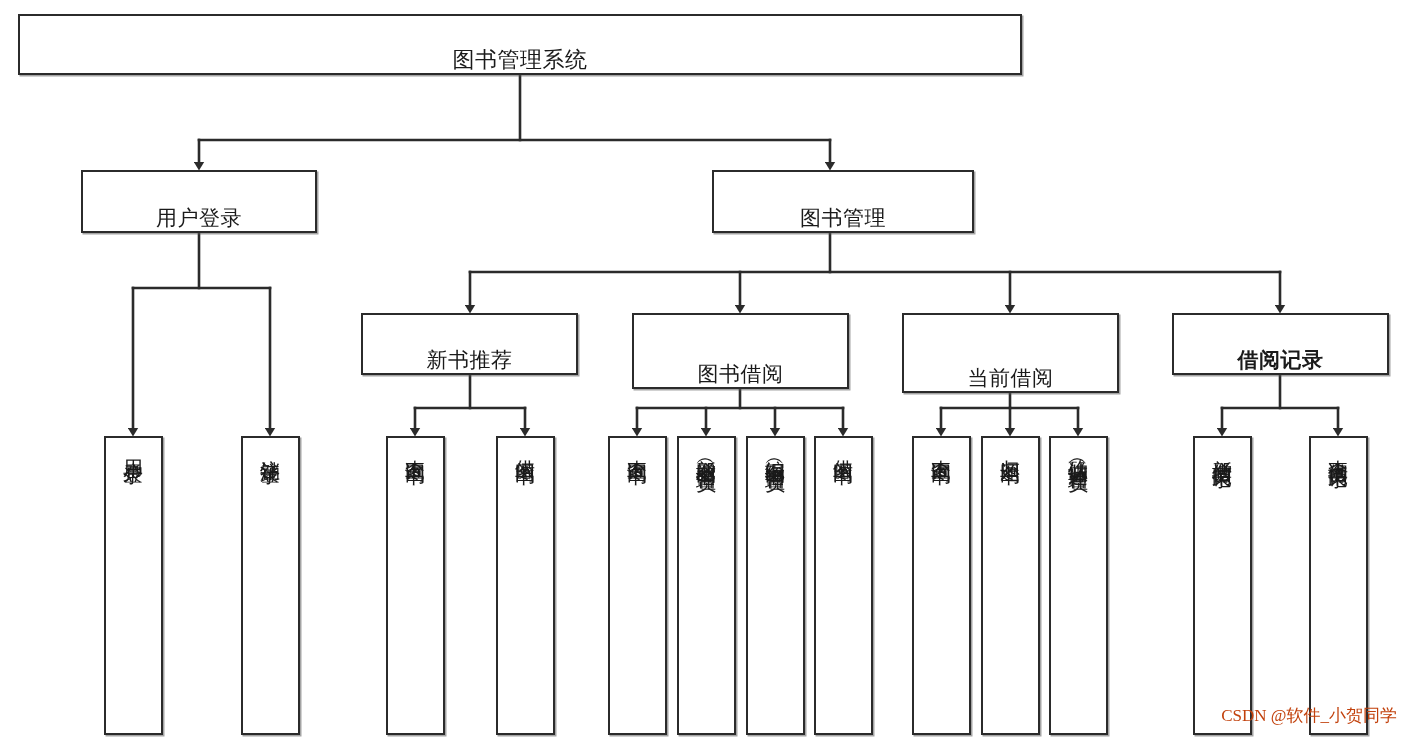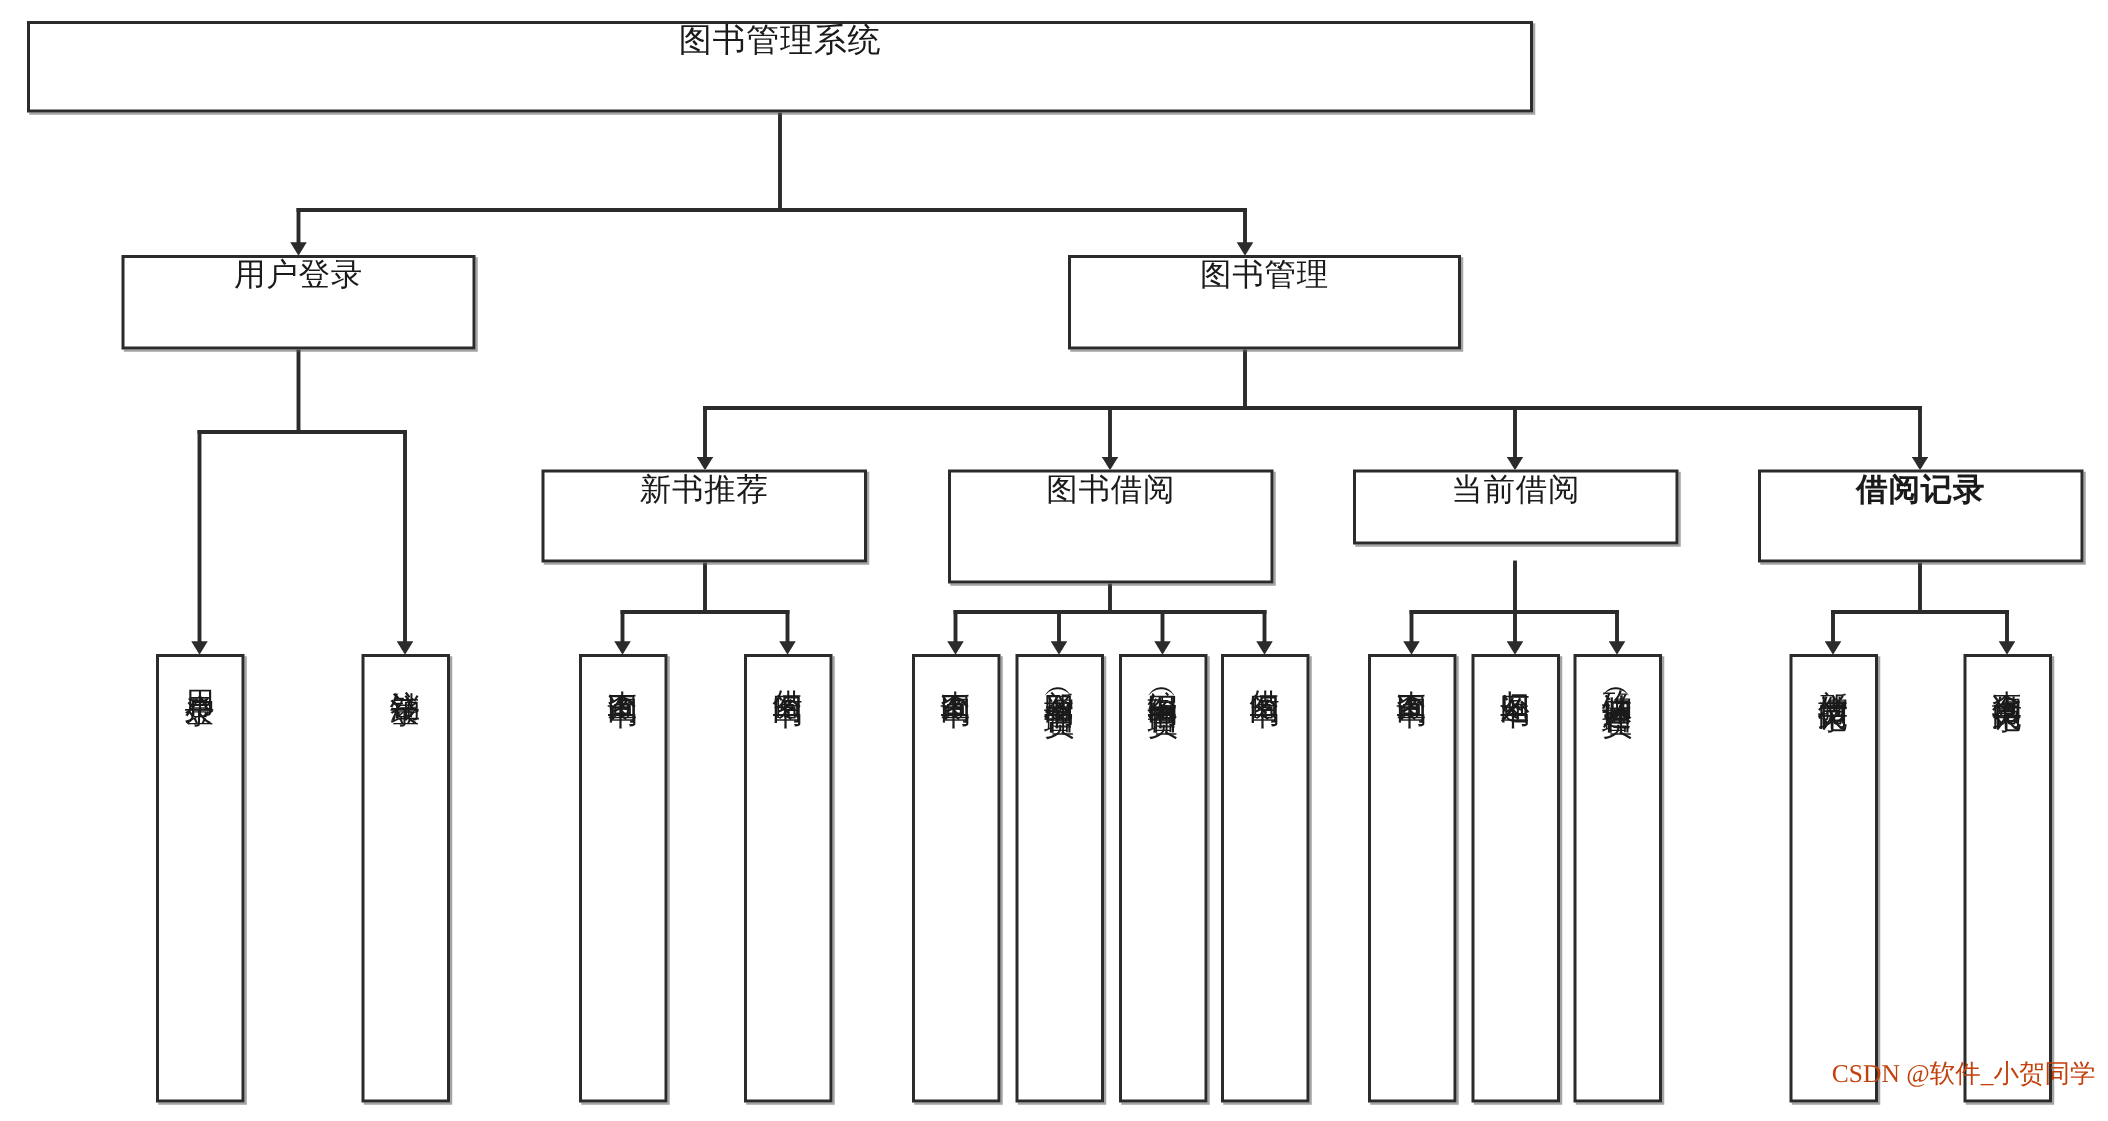--- a/index.html
+++ b/index.html
@@ -26,21 +26,21 @@
     height: 747px;
     pointer-events: none;
   }
   .node {
     position: absolute;
     box-sizing: border-box;
     background: #ffffff;
     border: 2px solid #2b2b2b;
     box-shadow: 1.5px 1.5px 0 0 rgba(90,90,90,0.55);
     display: flex;
-    align-items: flex-start;
+    align-items: flex-end;
     justify-content: center;
     color: #1a1a1a;
     z-index: 2;
   }
   .node-label {
     display: block;
     text-align: center;
     line-height: 1.12;
     letter-spacing: 0.5px;
   }
@@ -144,21 +144,21 @@
   <div class="node horiz tier1" style="left:712px; top:170px; width:262px; height:63px;">
     <span class="node-label">图书管理</span>
   </div>
 
   <div class="node horiz tier2" style="left:361px; top:313px; width:217px; height:62px;">
     <span class="node-label">新书推荐</span>
   </div>
   <div class="node horiz tier2" style="left:632px; top:313px; width:217px; height:76px;">
     <span class="node-label">图书借阅</span>
   </div>
-  <div class="node horiz tier2" style="left:902px; top:313px; width:217px; height:50px;">
+  <div class="node horiz tier2" style="left:902px; top:313px; width:217px; height:80px;">
     <span class="node-label">当前借阅</span>
   </div>
   <div class="node horiz tier2" style="left:1172px; top:313px; width:217px; height:62px;font-weight:bold;">
     <span class="node-label">借阅记录</span>
   </div>
 
   <div class="node vert leaf" style="left:104px; top:436px; width:59px; height:299px;">
     <span class="node-label">用户登录</span>
   </div>
   <div class="node vert leaf" style="left:241px; top:436px; width:59px; height:299px;">

